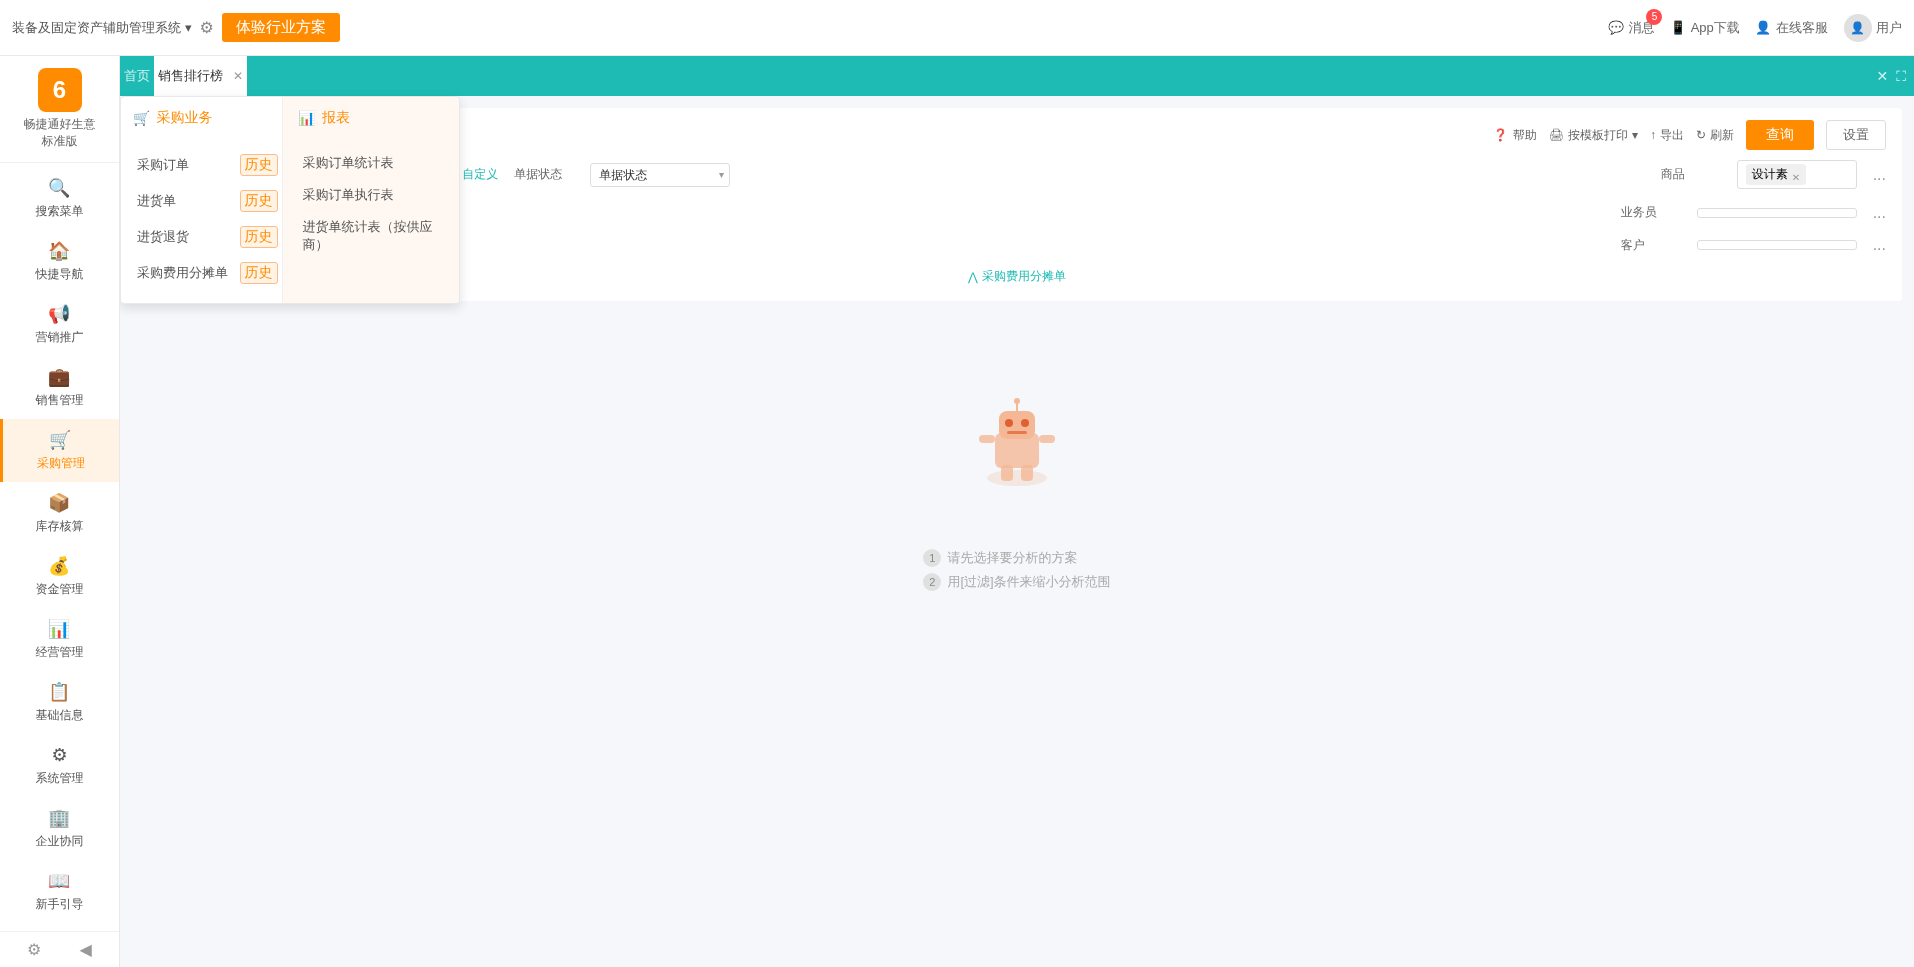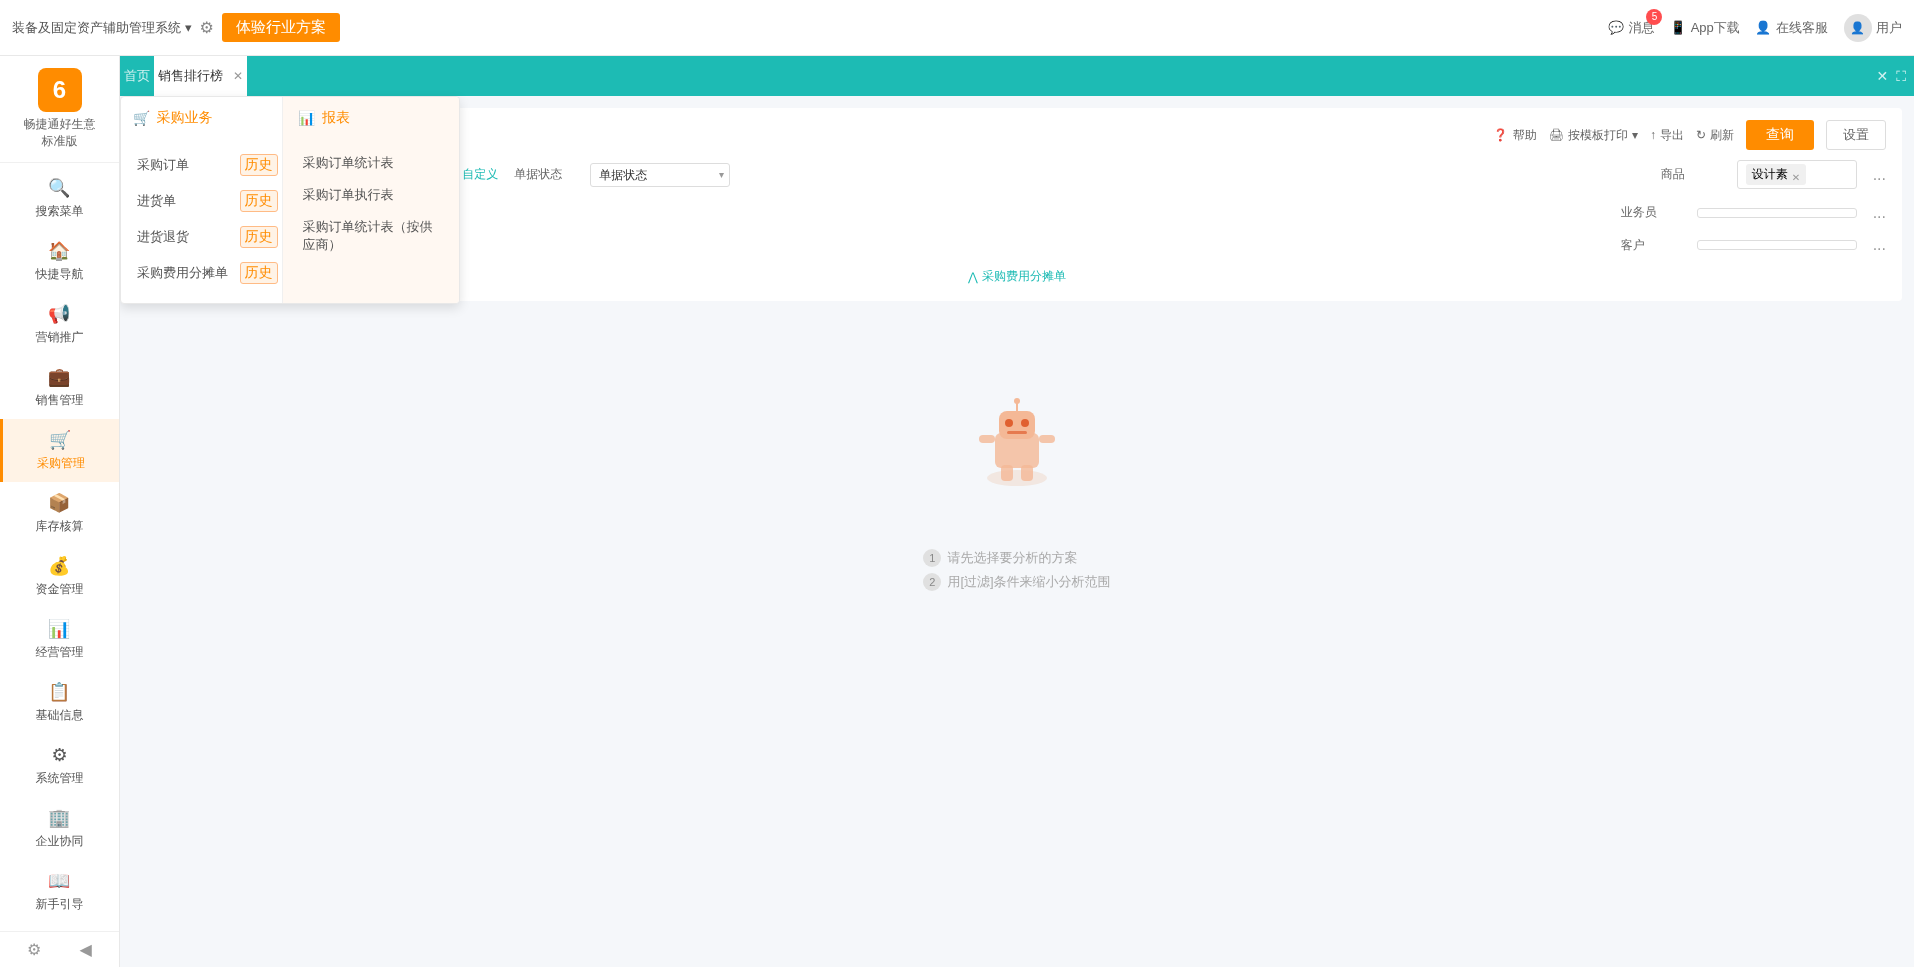--- a/index.html
+++ b/index.html
@@ -223,21 +223,21 @@
               <span>📊</span>
               <span>报表</span>
             </div>
             <div class="menu-item">
               <span>采购订单统计表</span>
             </div>
             <div class="menu-item">
               <span>采购订单执行表</span>
             </div>
             <div class="menu-item">
-              <span>采购订单统计表（按供应商）</span>
+              <span>进货单统计表（按供应商）</span>
             </div>
           </div>
         </div>
 
         <div class="tab-actions">
           <span class="tab-action-btn">✕</span>
           <span class="tab-action-btn">⛶</span>
         </div>
       </div>
 

